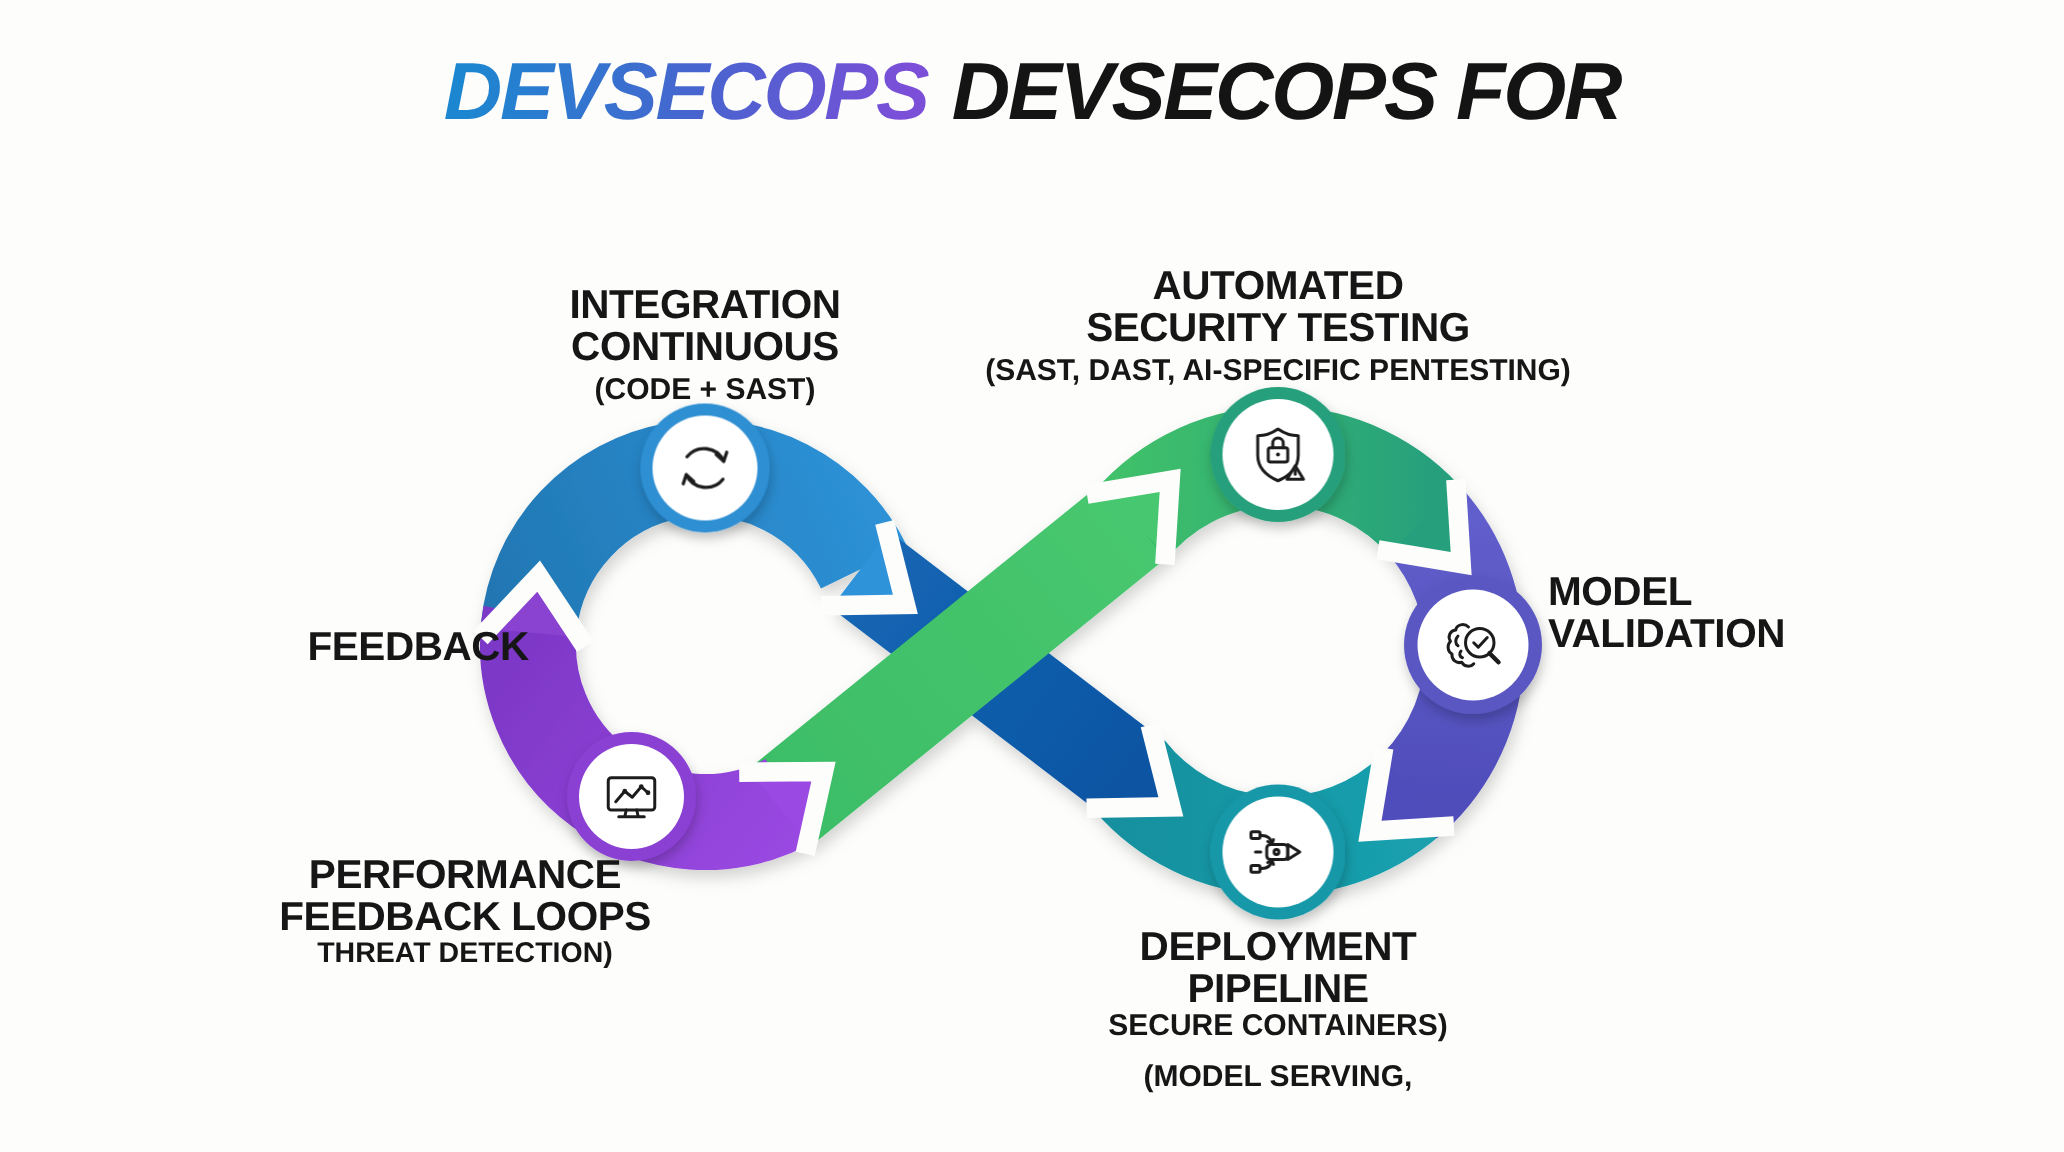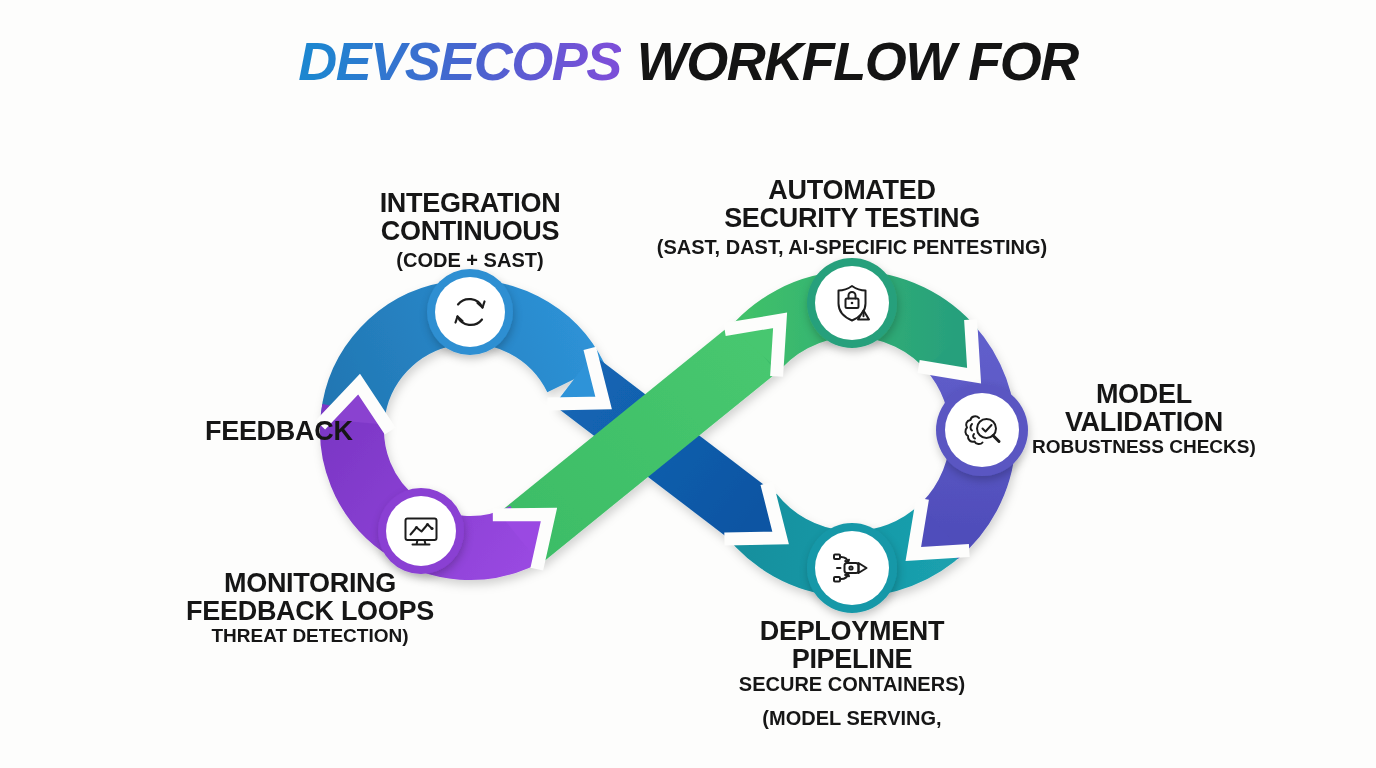--- a/index.html
+++ b/index.html
@@ -13,21 +13,21 @@
     position:absolute;top:36px;left:0;width:100%;text-align:center;
     font-style:italic;font-weight:700;font-size:54px;line-height:51px;
     letter-spacing:-1.5px;color:var(--c-title-black,#141414);
   }
   .main-title .grad{
     background:linear-gradient(93deg,var(--c-title-grad-start,#1d86d0) 5%,#4a63cf 55%,var(--c-title-grad-end,#7b4fd8) 95%);
     -webkit-background-clip:text;background-clip:text;
     color:transparent;-webkit-text-fill-color:transparent;
   }
   .main-title .rest{margin-left:16px;}
-  .stage{position:absolute;color:#161616;text-align:center;}
+  .stage{position:absolute;color:#161616;}
   .cx{transform:translateX(-50%);text-align:center;}
   .t{font-size:27px;font-weight:700;line-height:28px;letter-spacing:-0.3px;white-space:nowrap;}
   .s{font-size:20px;font-weight:700;line-height:22px;margin-top:4px;white-space:nowrap;}
   .s19{font-size:19px;line-height:21px;margin-top:2px;}
   .gap{margin-top:12px;}
 </style>
 </head>
 <body>
 
 <div class="canvas">
@@ -170,47 +170,46 @@
           <path d="M -11 -11 C -6.5 -11 -4.5 -8.5 -4 -5.5"></path>
           <path d="M -6.8 -7 L -4 -5.5 L -3 -8.3"></path>
           <path d="M -11 11 C -6.5 11 -4.5 8.5 -4 5.5"></path>
           <path d="M -6.8 7 L -4 5.5 L -3 8.3"></path>
         </g>
       </g>
     </g>
   </svg>
 
   <div class="main-title">
-    <div><span class="grad">DEVSECOPS</span><span class="rest">WORKFLOW FOR</span></div>
+    <div><span class="grad">DEVSECOPS</span><span class="rest">DEVSECOPS FOR</span></div>
   </div>
 
   <div class="stage cx" style="left:470px;top:189px;">
     <div class="t">INTEGRATION</div>
     <div class="t">CONTINUOUS</div>
     <div class="s">(CODE + SAST)</div>
   </div>
 
   <div class="stage cx" style="left:852px;top:176px;">
     <div class="t">AUTOMATED</div>
     <div class="t">SECURITY TESTING</div>
     <div class="s">(SAST, DAST, AI-SPECIFIC PENTESTING)</div>
   </div>
 
   <div class="stage" style="left:1032px;top:380px;">
     <div class="t">MODEL</div>
     <div class="t">VALIDATION</div>
-    <div class="s s19" style="margin-top:0;">ROBUSTNESS CHECKS)</div>
   </div>
 
   <div class="stage" style="left:205px;top:417px;">
     <div class="t">FEEDBACK</div>
   </div>
 
   <div class="stage cx" style="left:310px;top:569px;">
-    <div class="t">MONITORING</div>
+    <div class="t">PERFORMANCE</div>
     <div class="t">FEEDBACK LOOPS</div>
     <div class="s s19" style="margin-top:0;">THREAT DETECTION)</div>
   </div>
 
   <div class="stage cx" style="left:852px;top:617px;">
     <div class="t">DEPLOYMENT</div>
     <div class="t">PIPELINE</div>
     <div class="s" style="margin-top:0;">SECURE CONTAINERS)</div>
     <div class="s gap">(MODEL SERVING,</div>
   </div>

